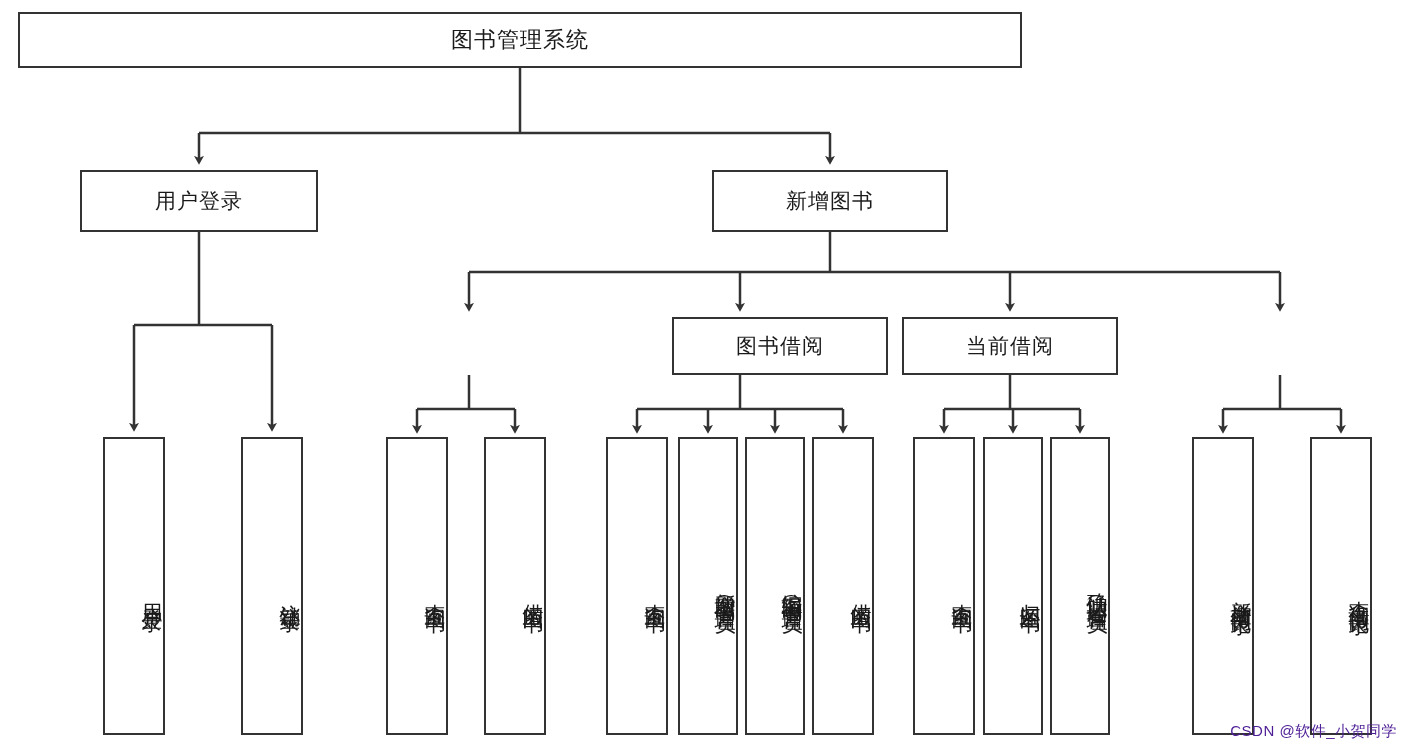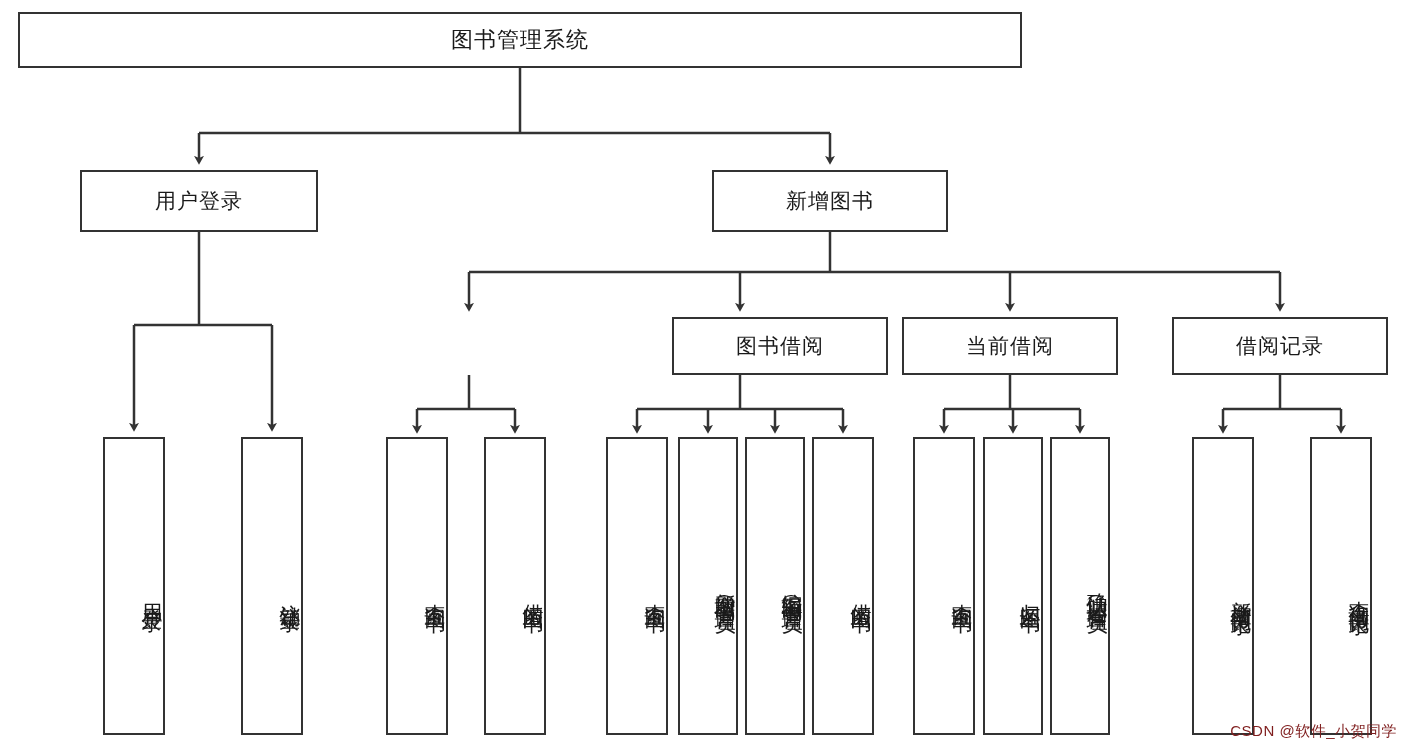--- a/index.html
+++ b/index.html
@@ -56,21 +56,21 @@
     white-space: nowrap;
   }
   .node.root {
     font-size: 22px;
   }
   #watermark {
     position: absolute;
     right: 8px;
     bottom: 6px;
     font-size: 15px;
-    color: #7f1d1d;
+    color: #4c1d95;
     letter-spacing: 0.5px;
     z-index: 3;
     white-space: nowrap;
   }
 </style>
 </head>
 <body>
 
 <div id="diagram-root">
 
@@ -137,23 +137,20 @@
   <div class="node horizontal" style="left:712px; top:170px; width:236px; height:62px;">
     <span class="label">新增图书</span>
   </div>
 
   <div class="node horizontal" style="left:632px; top:317px; width:216px; height:58px;margin-left:40px;">
     <span class="label">图书借阅</span>
   </div>
   <div class="node horizontal" style="left:902px; top:317px; width:216px; height:58px;">
     <span class="label">当前借阅</span>
   </div>
-  <div class="node horizontal" style="left:1172px; top:317px; width:216px; height:58px;">
-    <span class="label">借阅记录</span>
-  </div>
 
   <div class="node vertical" style="left:103px; top:437px; width:62px; height:298px;">
     <span class="label">用户登录</span>
   </div>
   <div class="node vertical" style="left:241px; top:437px; width:62px; height:298px;">
     <span class="label">注销登录</span>
   </div>
 
   <div class="node vertical" style="left:386px; top:437px; width:62px; height:298px;">
     <span class="label">查询图书</span>

